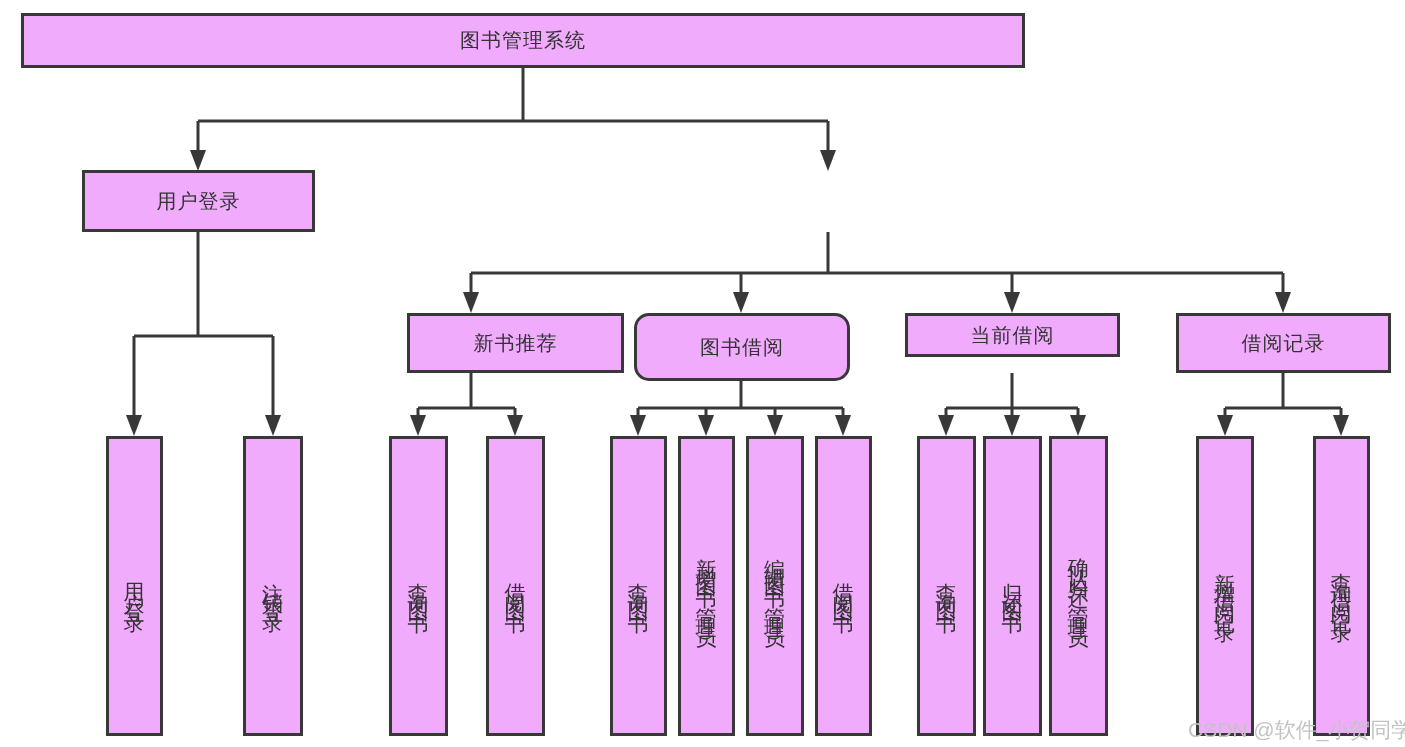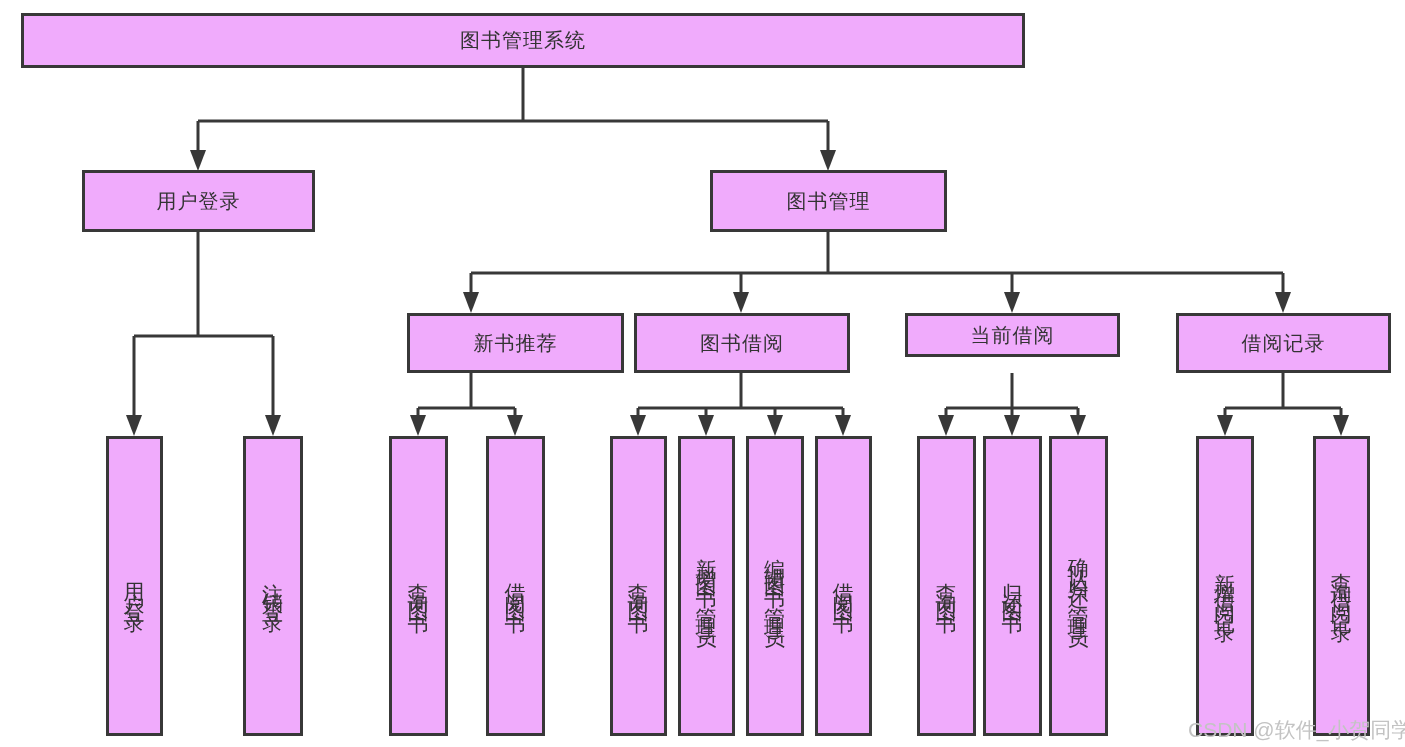--- a/index.html
+++ b/index.html
@@ -46,21 +46,21 @@
     line-height: 1;
     letter-spacing: 10px;
     color: var(--text);
     white-space: nowrap;
   }
   
   #n-root            { left: 21px;   top: 13px;  width: 1004px; height: 55px; }
   #n-user-login      { left: 82px;   top: 170px; width: 233px;  height: 62px; }
   #n-book-mgmt       { left: 710px;  top: 170px; width: 237px;  height: 62px; }
   #n-new-books       { left: 363px;  top: 313px; width: 217px;  height: 60px; margin-left: 44px; }
-  #n-book-borrow     { left: 634px;  top: 313px; width: 216px;  height: 60px; }
+  #n-book-borrow     { left: 634px;  top: 313px; width: 216px;  height: 68px; border-radius: 15px; }
   #n-current-borrow  { left: 905px;  top: 313px; width: 215px;  height: 44px; }
   #n-borrow-records  { left: 1176px; top: 313px; width: 215px;  height: 60px; }
   #l-ul-0 { left: 106px;  top: 436px; width: 57px; height: 300px; }
   #l-ul-1 { left: 243px;  top: 436px; width: 60px; height: 300px; }
   #l-nb-0 { left: 389px;  top: 436px; width: 59px; height: 300px; }
   #l-nb-1 { left: 486px;  top: 436px; width: 59px; height: 300px; }
   #l-bb-0 { left: 610px;  top: 436px; width: 57px; height: 300px; }
   #l-bb-1 { left: 678px;  top: 436px; width: 57px; height: 300px; }
   #l-bb-2 { left: 746px;  top: 436px; width: 58px; height: 300px; }
   #l-bb-3 { left: 815px;  top: 436px; width: 57px; height: 300px; }
@@ -133,23 +133,20 @@
     </g>
   </svg>
 
   <div class="node h-node" id="n-root">
     <span>图书管理系统</span>
   </div>
 
   <div class="node h-node" id="n-user-login">
     <span>用户登录</span>
   </div>
-  <div class="node h-node" id="n-book-mgmt">
-    <span>图书管理</span>
-  </div>
 
   <div class="node h-node" id="n-new-books">
     <span>新书推荐</span>
   </div>
   <div class="node h-node" id="n-book-borrow">
     <span>图书借阅</span>
   </div>
   <div class="node h-node" id="n-current-borrow">
     <span>当前借阅</span>
   </div>

